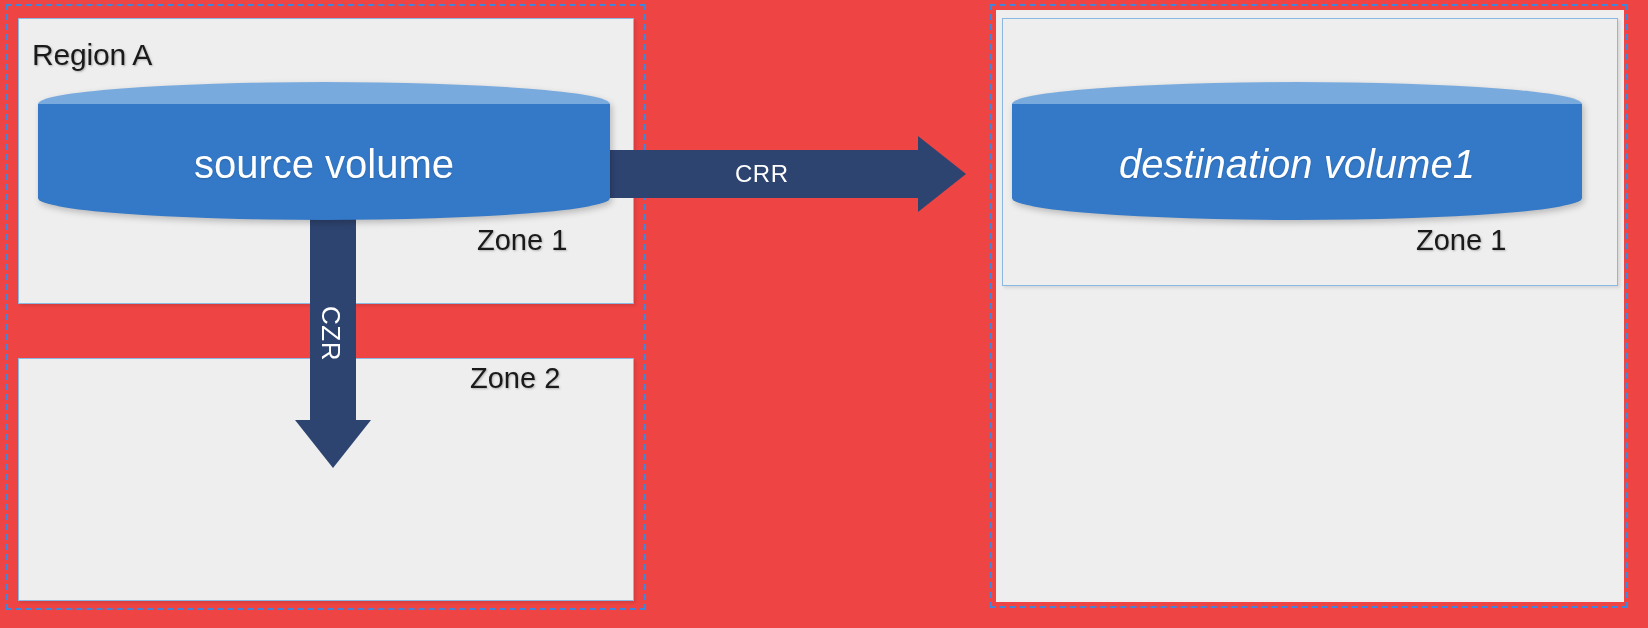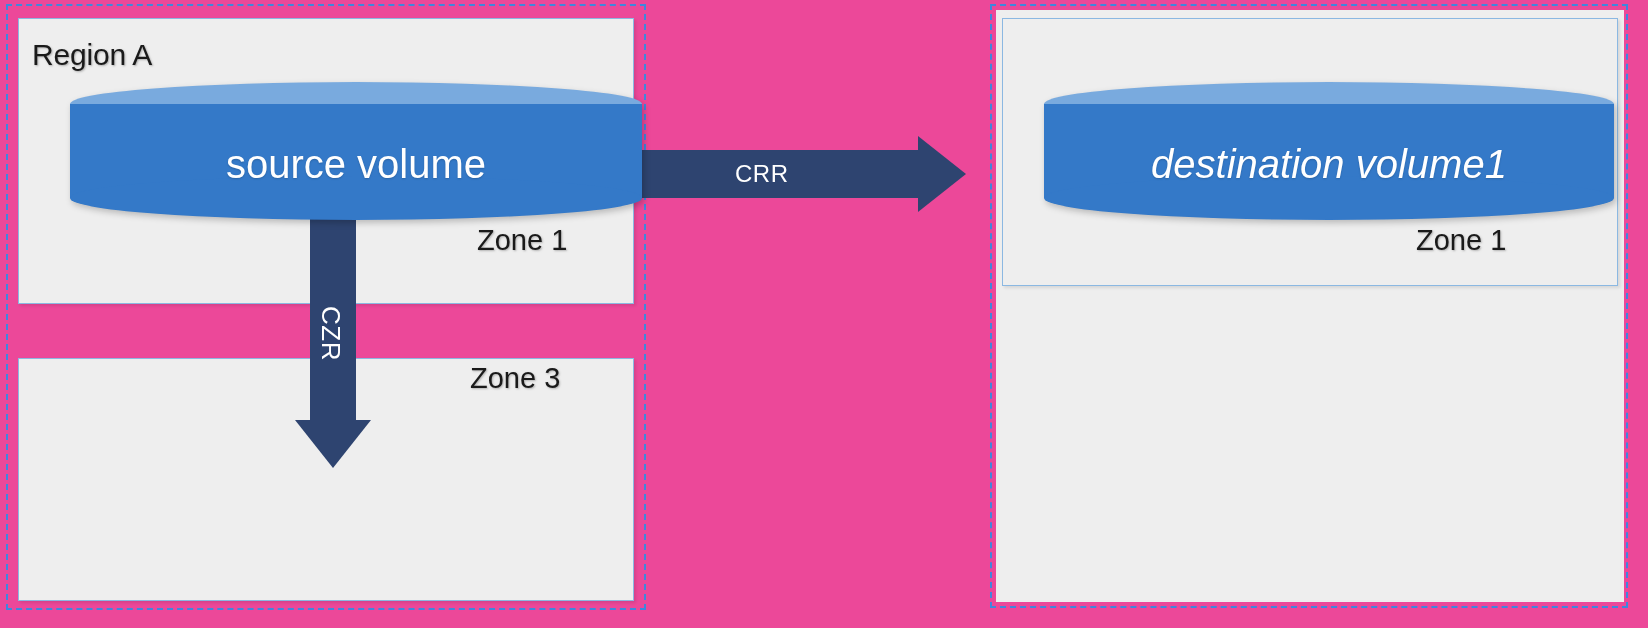--- a/index.html
+++ b/index.html
@@ -10,21 +10,21 @@
   }
   body {
     font-family: "Liberation Sans", sans-serif;
     -webkit-font-smoothing: antialiased;
   }
 
   #canvas {
     position: relative;
     width: 1648px;
     height: 628px;
-    background: #ec4899;
+    background: #ef4444;
     overflow: hidden;
   }
 
   
   .region {
     position: absolute;
     border: 2px dashed #3f87dd;
     background: transparent;
     box-sizing: border-box;
   }
@@ -73,21 +73,20 @@
   }
   #zone-a1-label { left: 477px;  top: 224px; }
   #zone-a2-label { left: 470px;  top: 362px; }
   #zone-b1-label { left: 1416px; top: 224px; }
 
   
   .cylinder {
     position: absolute;
     z-index: 3;
     filter: drop-shadow(2px 3px 3px rgba(0,0,0,0.22));
-    margin-left: 32px;
   }
   .cyl-body {
     position: absolute;
     left: 0;
     width: 100%;
     background: #3479c8;
     box-sizing: border-box;
   }
   .cyl-top {
     position: absolute;
@@ -187,21 +186,21 @@
 
   <div id="region-a" class="region"></div>
 
   <div id="zone-a1" class="zone"></div>
   <div id="zone-a2" class="zone"></div>
 
   <div id="region-a-label" class="region-label">Region A</div>
 
   <div id="zone-a1-label" class="zone-label">Zone 1</div>
 
-  <div id="zone-a2-label" class="zone-label">Zone 3</div>
+  <div id="zone-a2-label" class="zone-label">Zone 2</div>
 
   <div id="cyl-source" class="cylinder">
     <div class="cyl-top" style="top:0px;    height:44px;"></div>
     <div class="cyl-body" style="top:22px;   height:94px;"></div>
     <div class="cyl-bottom" style="top:94px;   height:44px;"></div>
     <div class="cyl-text" style="top:60px;">source volume</div>
   </div>
 
 
   <div id="region-b" class="region"></div>

